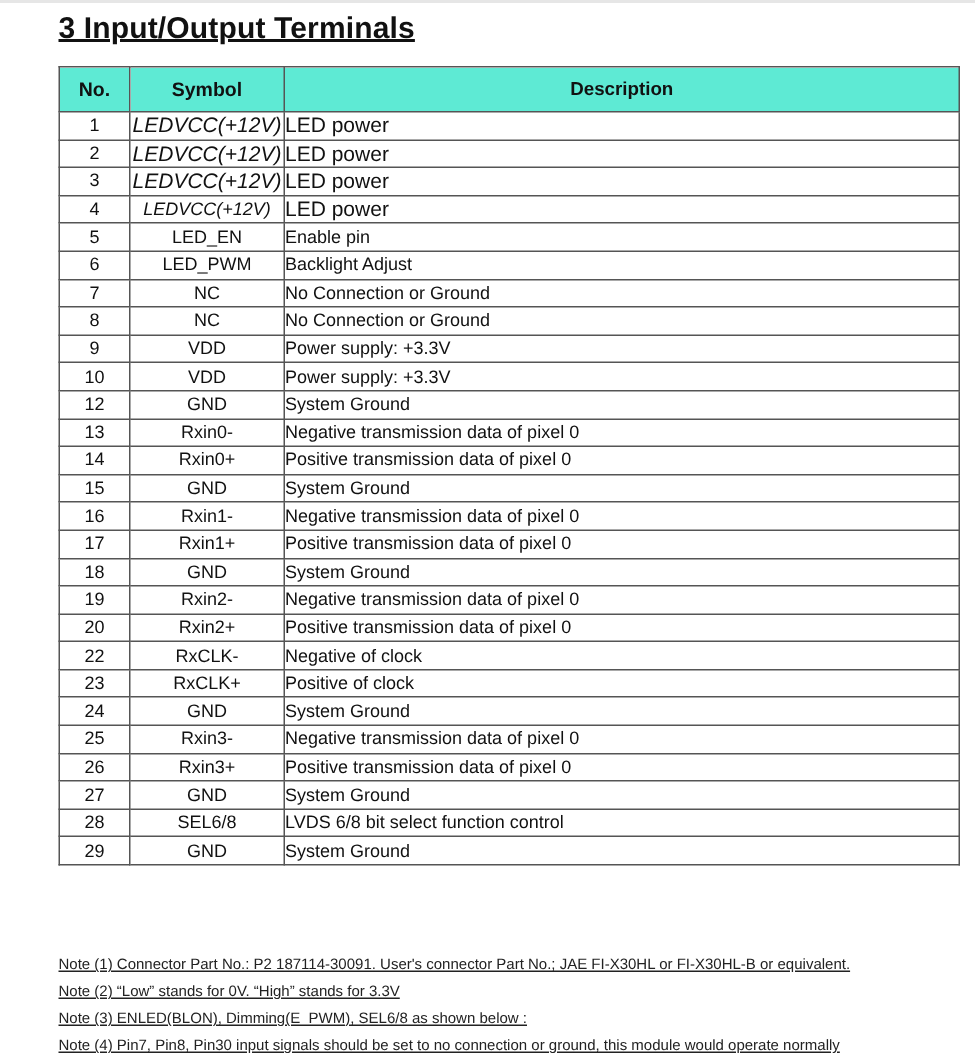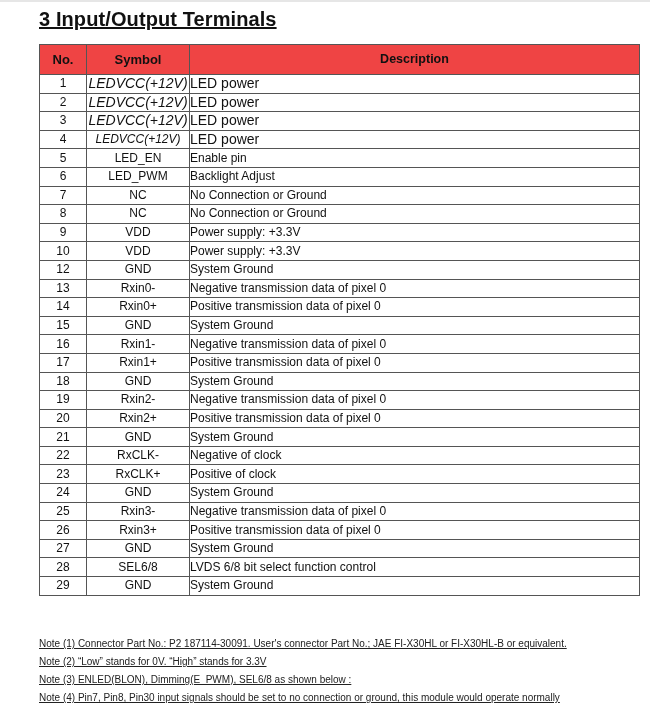--- a/index.html
+++ b/index.html
@@ -1,21 +1,21 @@
 <!DOCTYPE html>
 <html><head>
 <meta charset="utf-8">
 <style>
   html, body { margin: 0; padding: 0; background: #ffffff; }
   body { width: 650px; height: 706px; position: relative; overflow: hidden; font-family: "Liberation Sans", sans-serif; color: #111; }
   .topline { position: absolute; left: 0; top: 0; width: 650px; height: 2px; background: #e6e6e6; }
   .title { position: absolute; left: 39px; top: 8px; font-size: 20px; font-weight: bold; letter-spacing: 0.1px; text-decoration: underline; }
   table.pins { position: absolute; left: 39px; top: 44px; width: 600px; border-collapse: collapse; table-layout: fixed; }
   table.pins th, table.pins td { border: 1px solid #555; padding: 0; line-height: 17px; height: 17.6px; font-size: 12px; white-space: nowrap; overflow: hidden; }
-  table.pins th { background: #ef4444; height: 29px; font-size: 13px; font-weight: bold; text-align: center; }
+  table.pins th { background: #5eead4; height: 29px; font-size: 13px; font-weight: bold; text-align: center; }
   table.pins th.c-desc { font-size: 12.5px; }
   col.c1 { width: 47px; } col.c2 { width: 103px; } col.c3 { width: 450px; }
   td.no { text-align: center; font-size: 12px; }
   td.sym { text-align: center; font-size: 13px; margin-top: 44px; }
   td.sym.small { font-size: 12px; }
   td.sym.italic { font-style: italic; font-size: 14px; }
   td.sym.italic.small { font-size: 12px; }
   td.desc { padding-left: 5px; font-size: 12px; }
   td.desc.big { font-size: 14px; }
   td.desc.serif { font-family: Liberation Sans, sans-serif; font-size: 12px; }
@@ -131,25 +131,20 @@
         <td class="no">19</td>
         <td class="sym">Rxin2-</td>
         <td class="desc">Negative transmission data of pixel 0</td>
       </tr>
       <tr>
         <td class="no">20</td>
         <td class="sym">Rxin2+</td>
         <td class="desc">Positive transmission data of pixel 0</td>
       </tr>
       <tr>
-        <td class="no">21</td>
-        <td class="sym">GND</td>
-        <td class="desc">System Ground</td>
-      </tr>
-      <tr>
         <td class="no">22</td>
         <td class="sym">RxCLK-</td>
         <td class="desc">Negative of clock</td>
       </tr>
       <tr>
         <td class="no">23</td>
         <td class="sym">RxCLK+</td>
         <td class="desc">Positive of clock</td>
       </tr>
       <tr>

